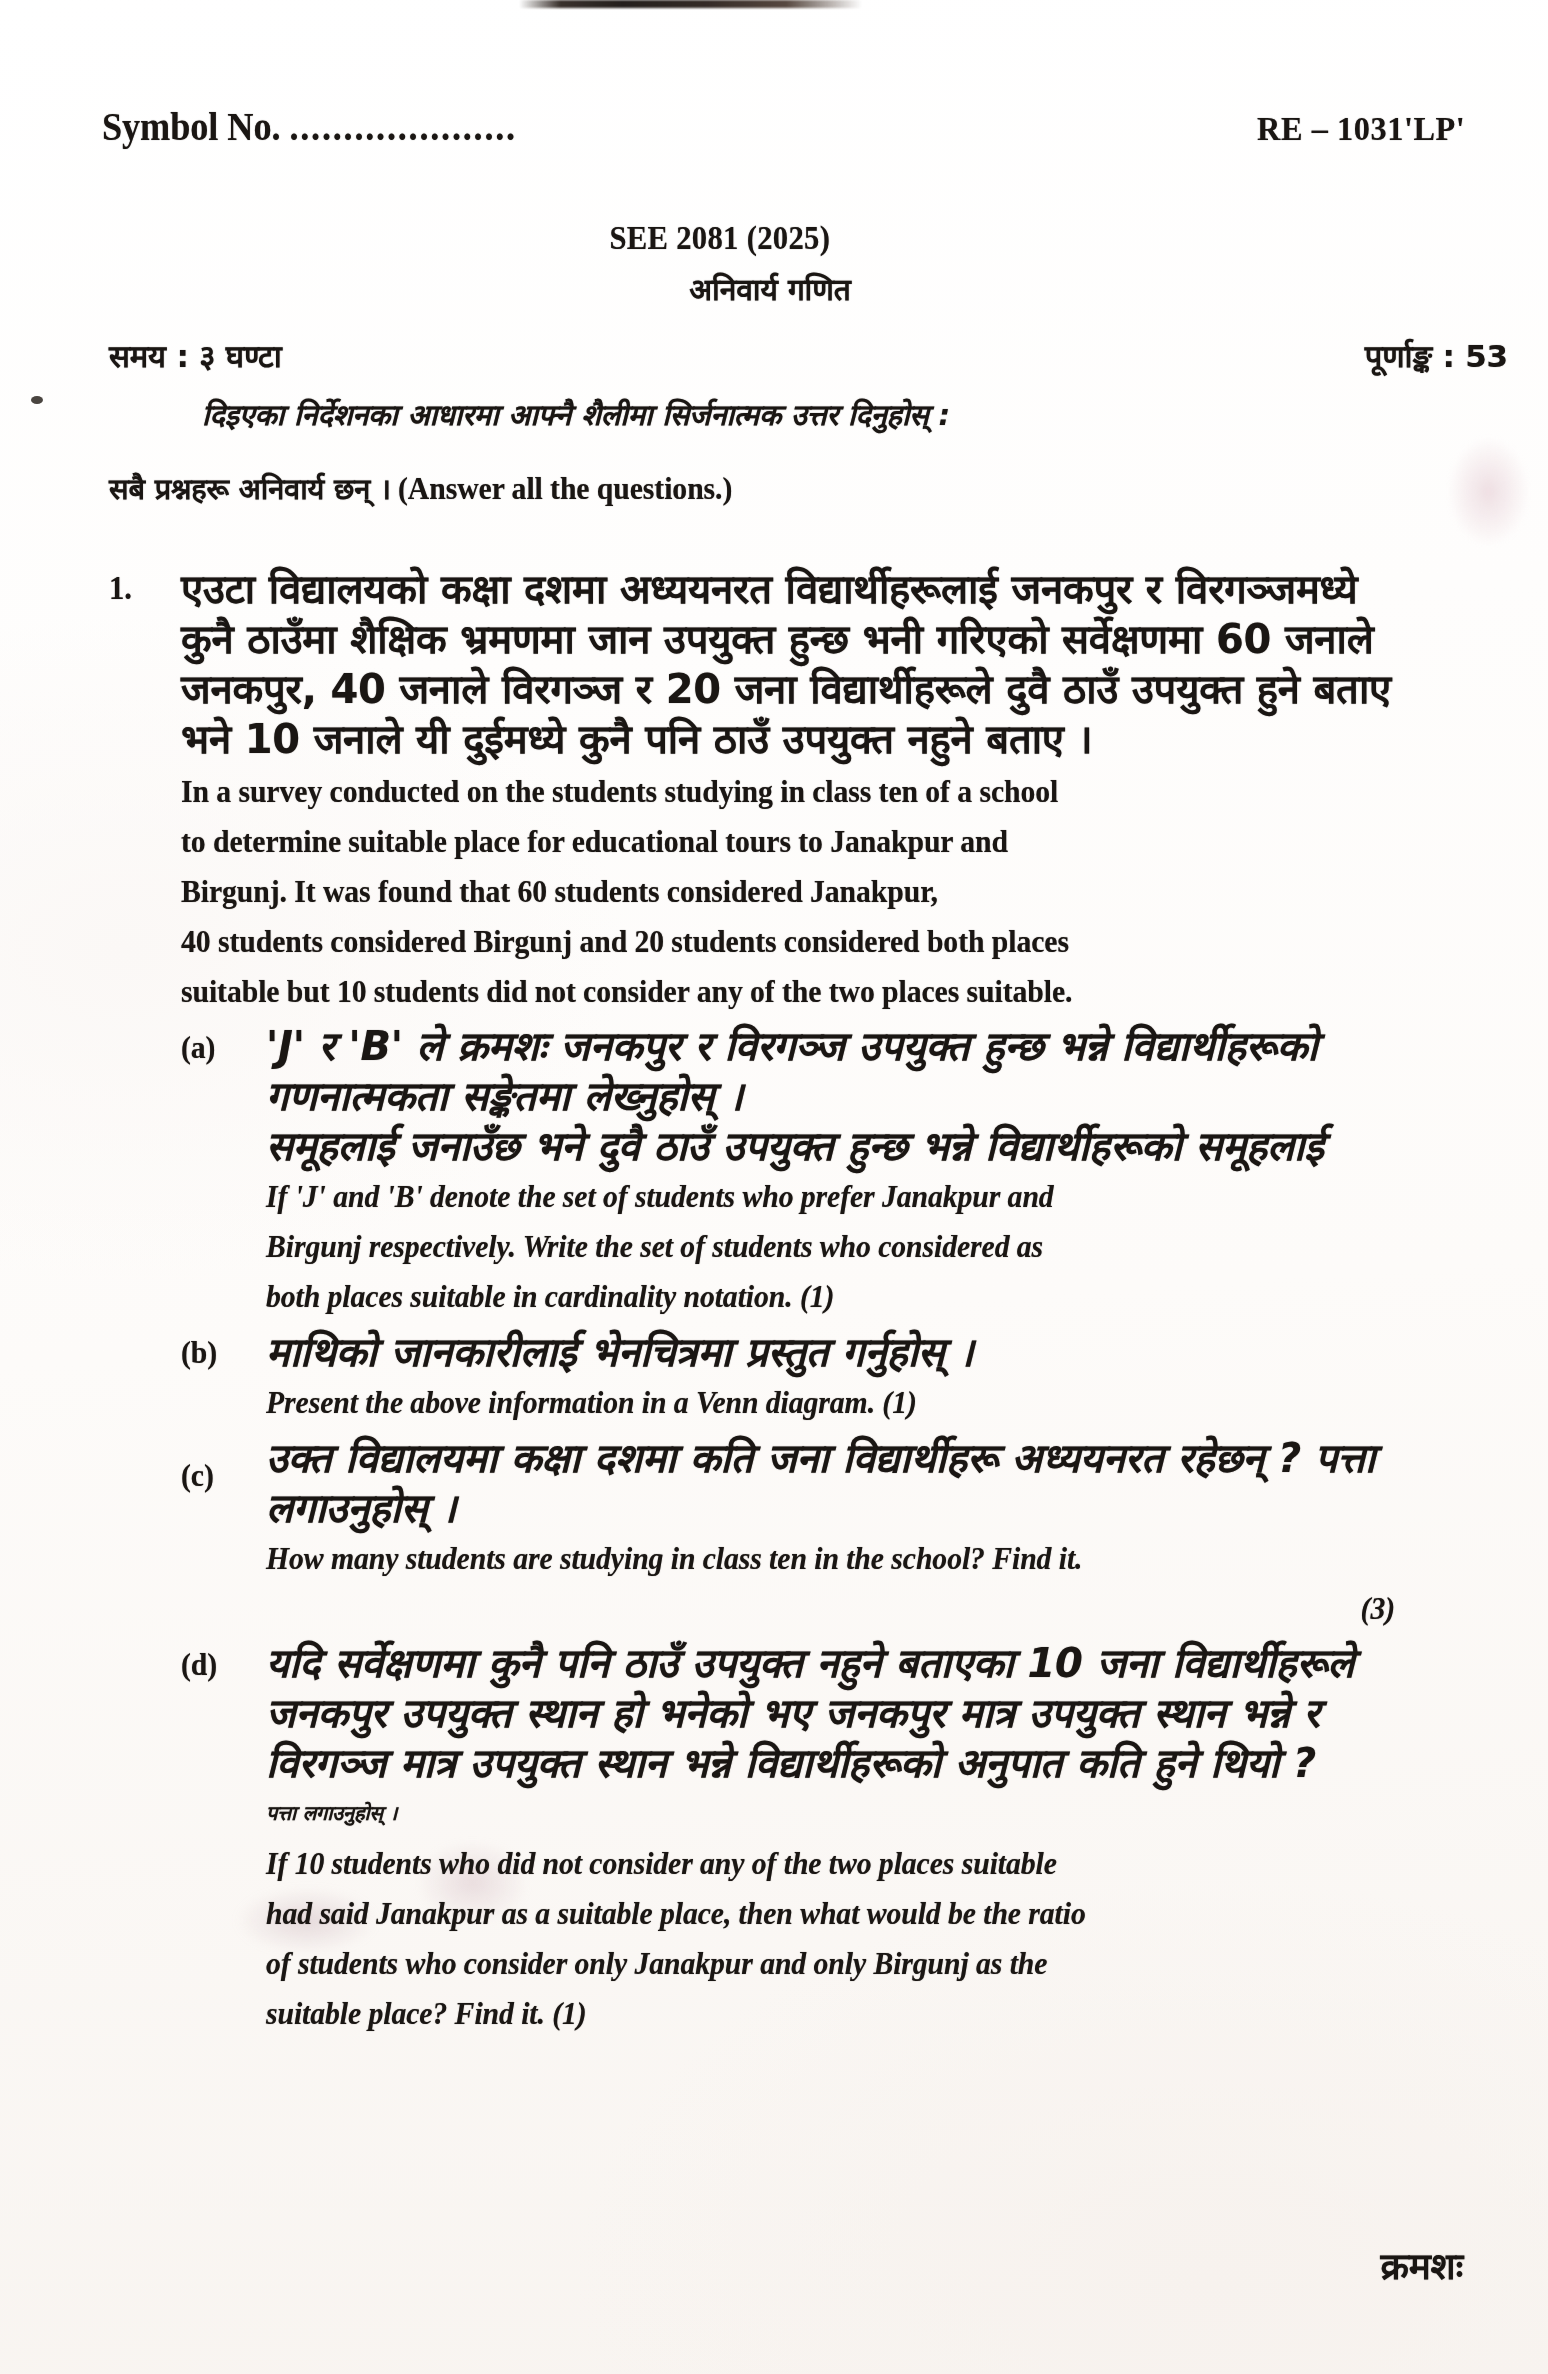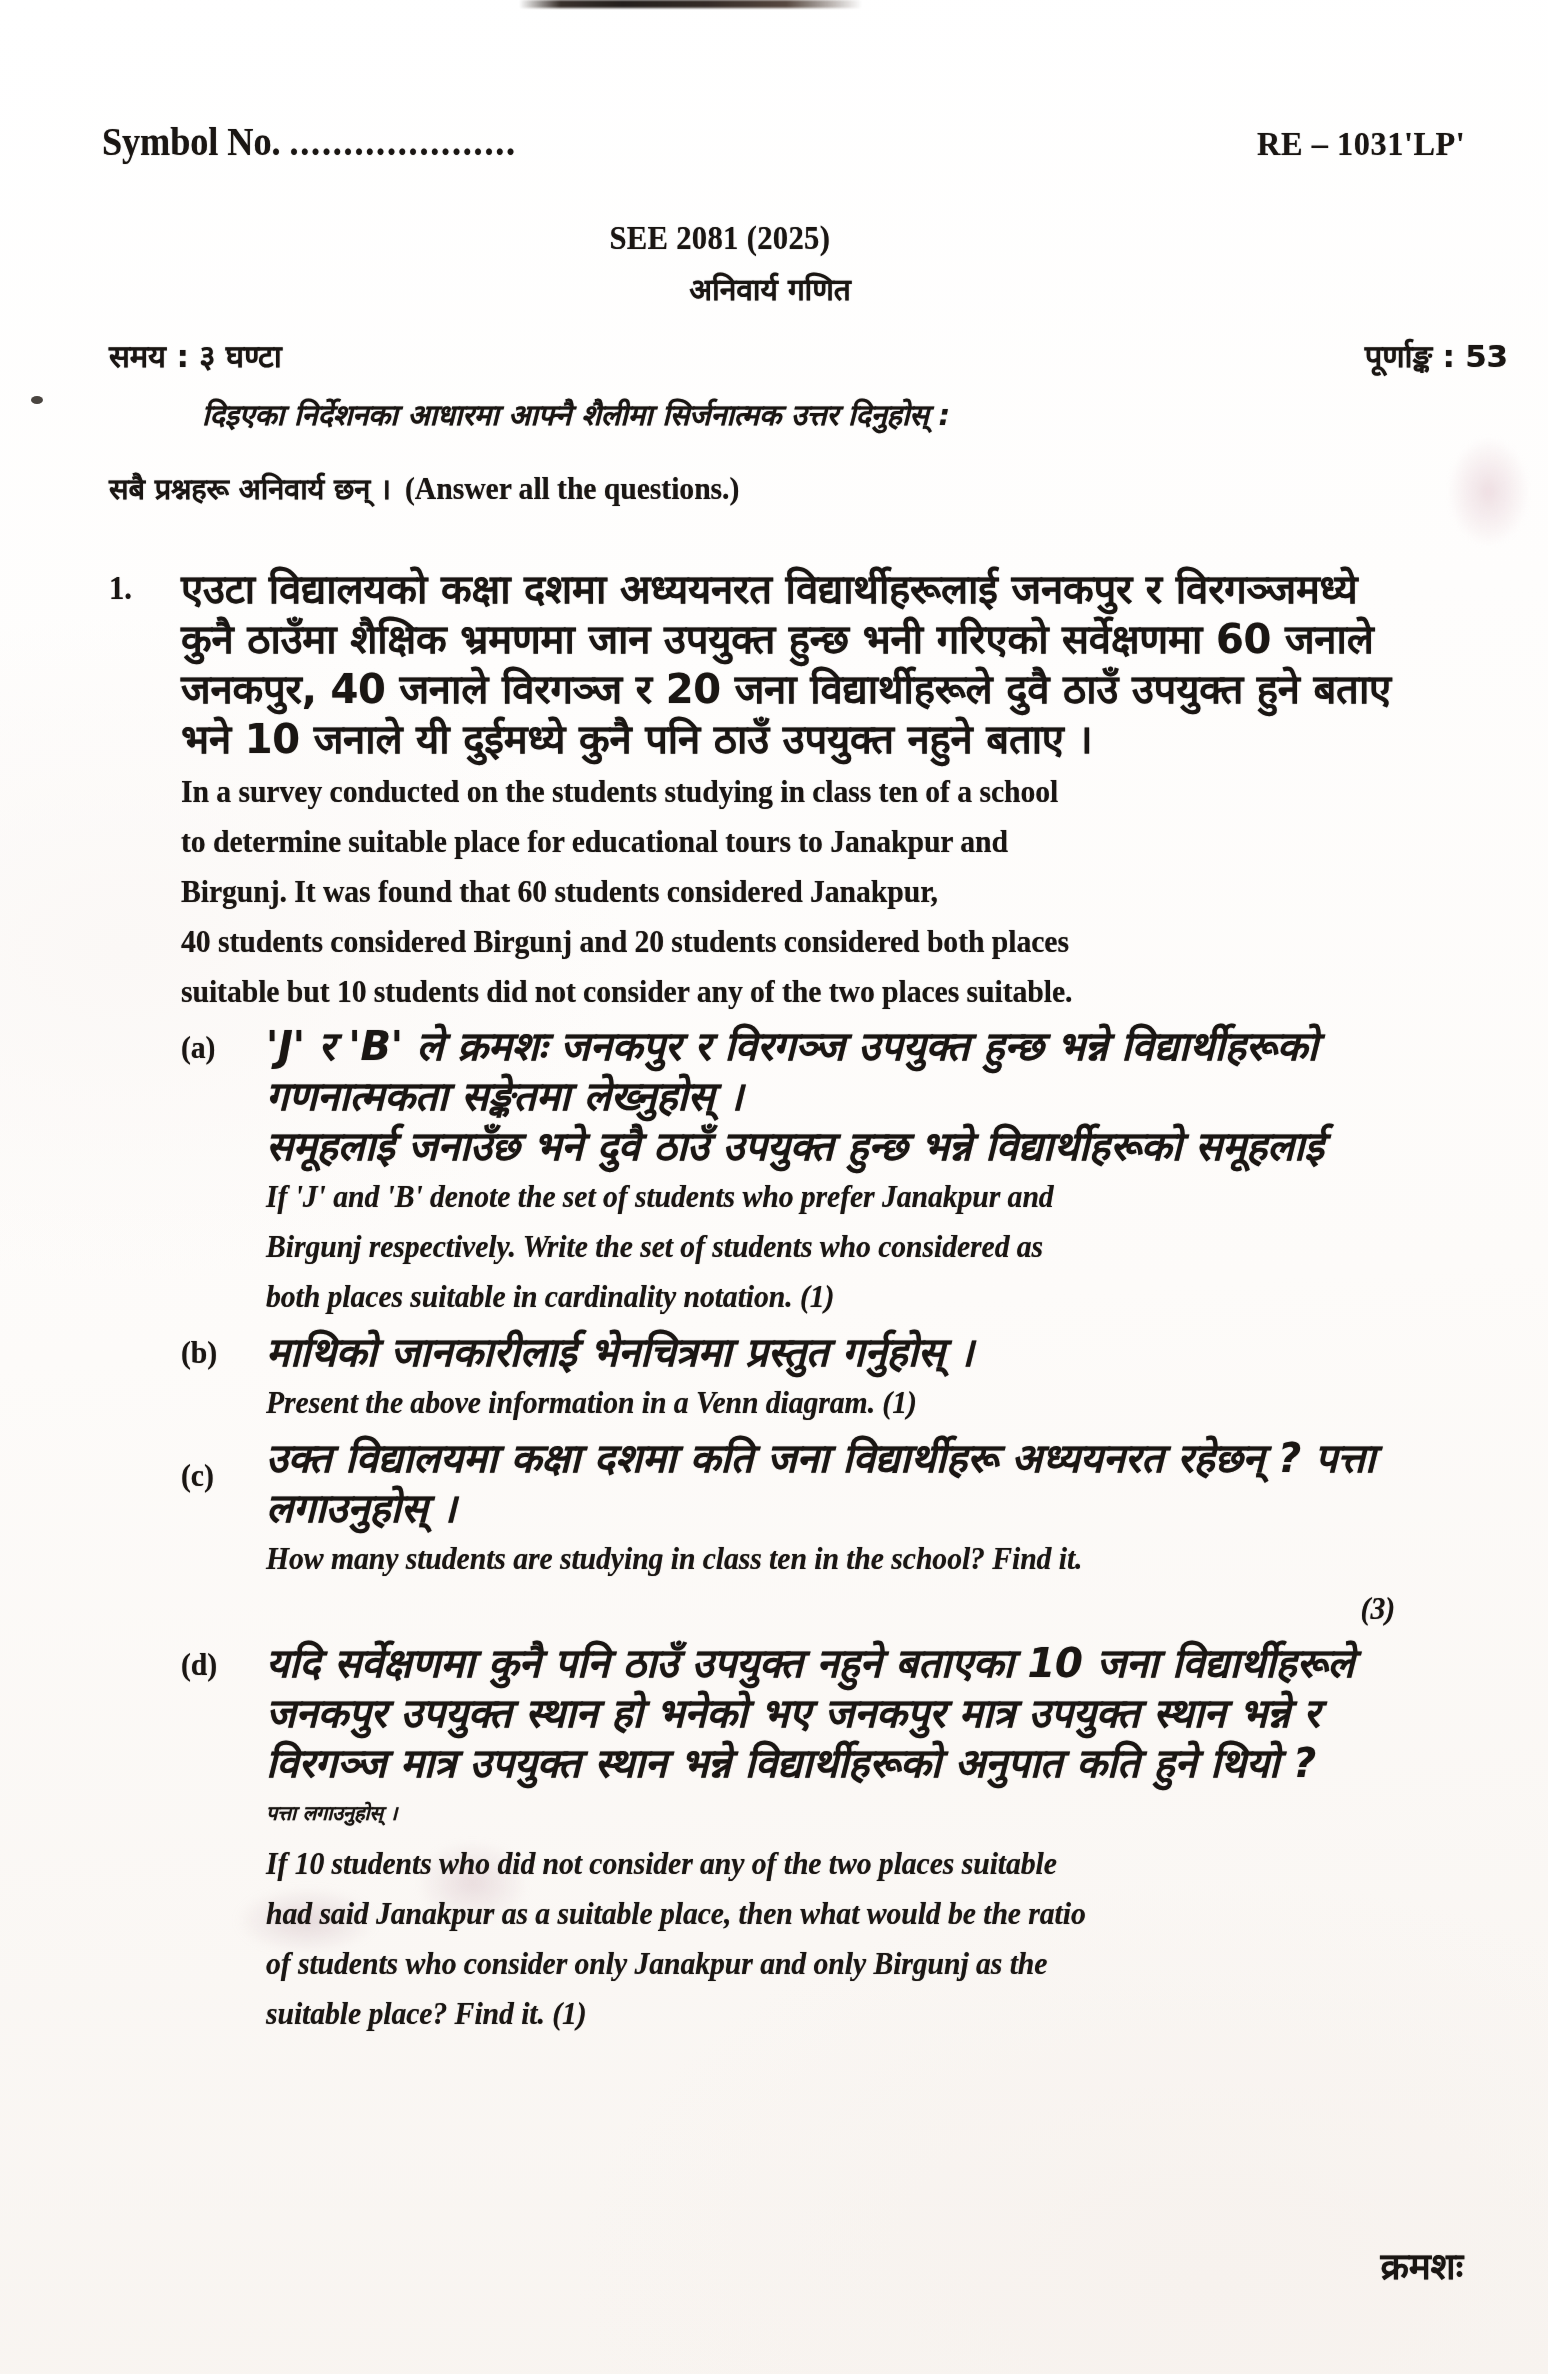--- a/index.html
+++ b/index.html
@@ -70,21 +70,21 @@
   }
   .dev {
     font-family: "DejaVu Sans", "Liberation Sans", sans-serif;
     font-weight: 700;
     letter-spacing: -0.2px;
   }
   .ink { text-shadow: 0 0 1.1px rgba(30,22,18,.55); }
 
   
   .hdr-row {
-    position: absolute; left: 0; right: 0; top: 119px;
+    position: absolute; left: 0; right: 0; top: 104px;
     display: flex; align-items: baseline; justify-content: space-between;
     padding: 0 72px 0 102px;
   }
   .symbol-no {
     font-size: 39px;
     white-space: nowrap;
   }
   .symbol-no .dots { letter-spacing: 1.9px; }
   .paper-code {
     font-size: 34px;
@@ -115,21 +115,21 @@
   .instr-italic {
     position: absolute; left: 202px; top: 394px;
     font-size: 29px;
     font-style: italic;
     white-space: nowrap;
   }
   .instr-all {
     position: absolute; left: 109px; top: 468px;
     font-size: 29px;
     white-space: nowrap;
-    display: flex; align-items: baseline; gap: 7px;
+    display: flex; align-items: baseline; gap: 0;
   }
   .instr-all .np { font-size: 29px; }
   .instr-all .en {
     font-family: "Liberation Serif", "DejaVu Serif", serif;
     font-weight: 700; font-size: 32px;
     transform: scaleX(0.93); transform-origin: left center;
     margin-left: 7.4px;
   }
 
   

